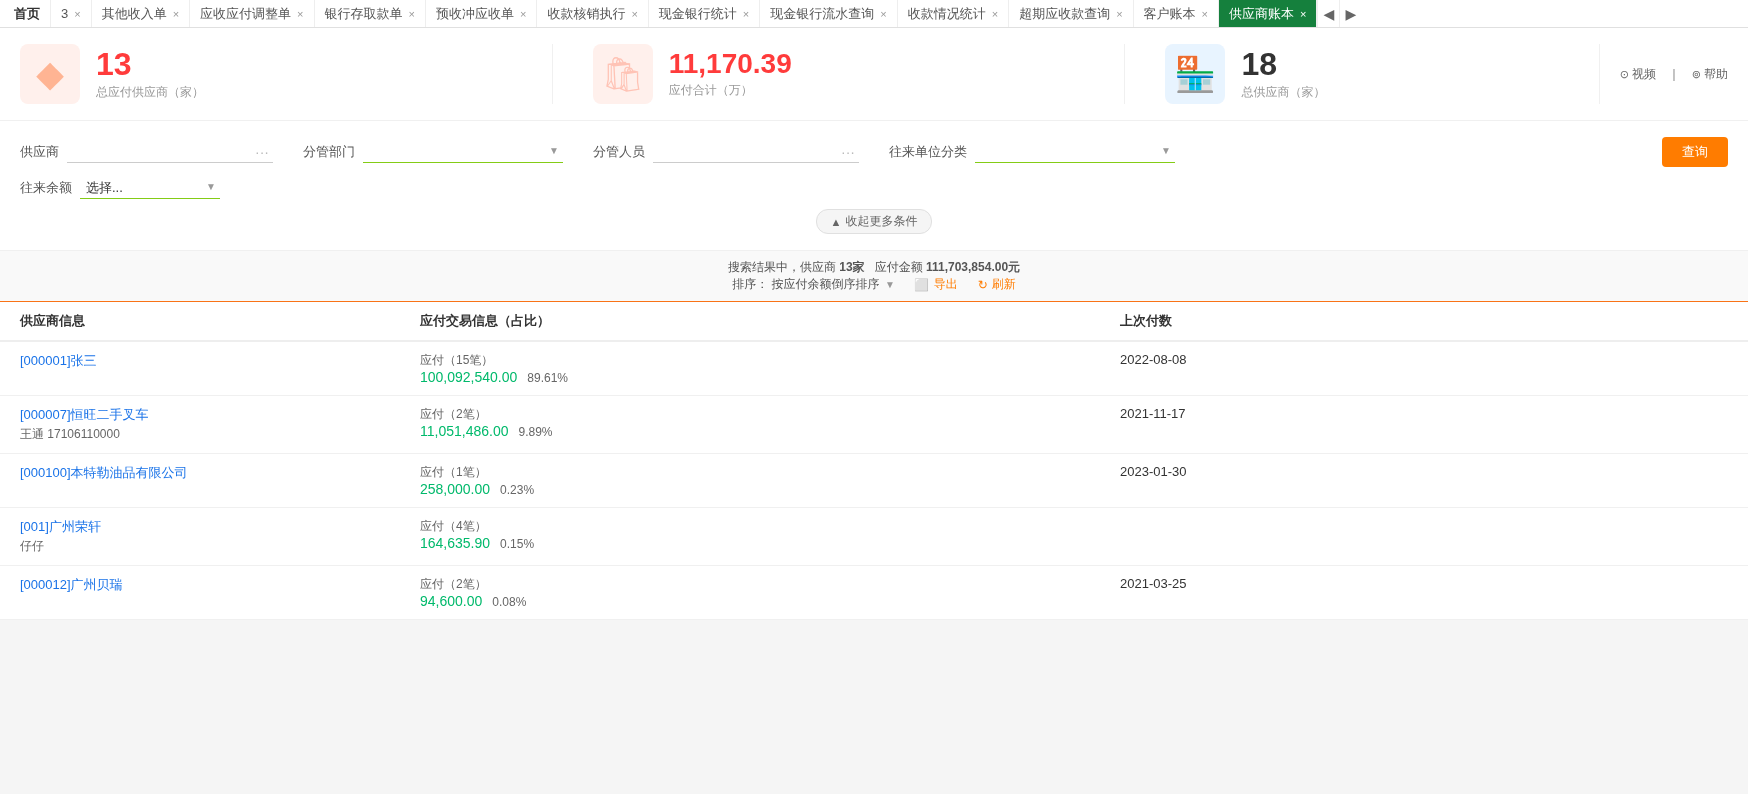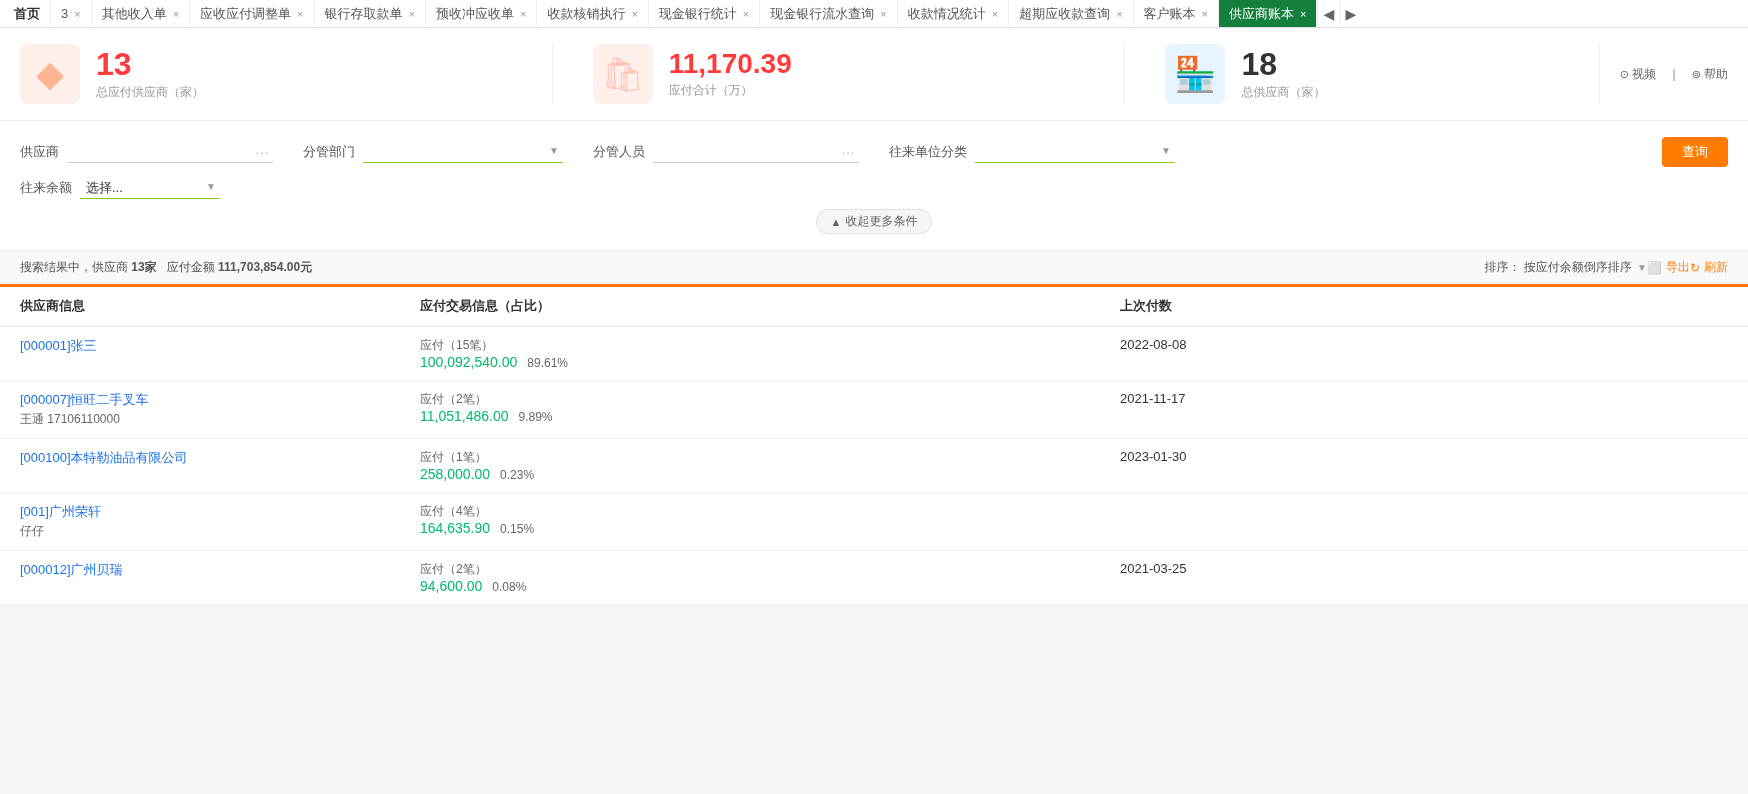--- a/index.html
+++ b/index.html
@@ -63,24 +63,24 @@
     .filter-input-wrap .dots { position: absolute; right: 4px; color: #bbb; font-size: 14px; cursor: pointer; }
 
     .btn-query { background: #ff7c00; color: #fff; border: none; padding: 6px 20px; border-radius: 4px; cursor: pointer; font-size: 13px; margin-left: auto; text-align: right; }
 
     .collapse-bar { display: flex; justify-content: center; margin-top: 6px; }
     .collapse-btn { display: flex; align-items: center; gap: 4px; cursor: pointer; color: #666; font-size: 12px; background: #f5f5f5; border: 1px solid #e0e0e0; border-radius: 12px; padding: 3px 14px; }
 
     
     .result-bar {
       display: flex; align-items: center; justify-content: space-between;
-      padding: 8px 20px; background: #f9f9f9; border-bottom: 3px solid #f97316; font-size: 12px; color: #555;
+      padding: 8px 20px; background: #f9f9f9; border-bottom: 1px solid #f97316; font-size: 12px; color: #555; flex-direction: column;
     }
     .result-bar .left { display: flex; gap: 16px; }
-    .result-bar .right { display: flex; gap: 0; color: #555; }
+    .result-bar .right { display: flex; gap: 20px; color: #555; }
     .sort-value { color: #555; cursor: pointer; }
     .export-btn { display: flex; align-items: center; gap: 4px; cursor: pointer; color: #ff7c00; }
     .refresh-btn { display: flex; align-items: center; gap: 4px; cursor: pointer; color: #ff7c00; }
 
     
     .data-table { width: 100%; border-collapse: collapse; background: #fff; }
     .data-table thead tr { background: #fff; border-bottom: 2px solid #eee; }
     .data-table thead th { padding: 10px 20px; text-align: left; font-weight: 600; color: #333; font-size: 13px; }
     .data-table tbody tr { border-bottom: 1px solid #f0f0f0; }
     .data-table td { padding: 10px 20px; vertical-align: top; font-size: 13px; }

